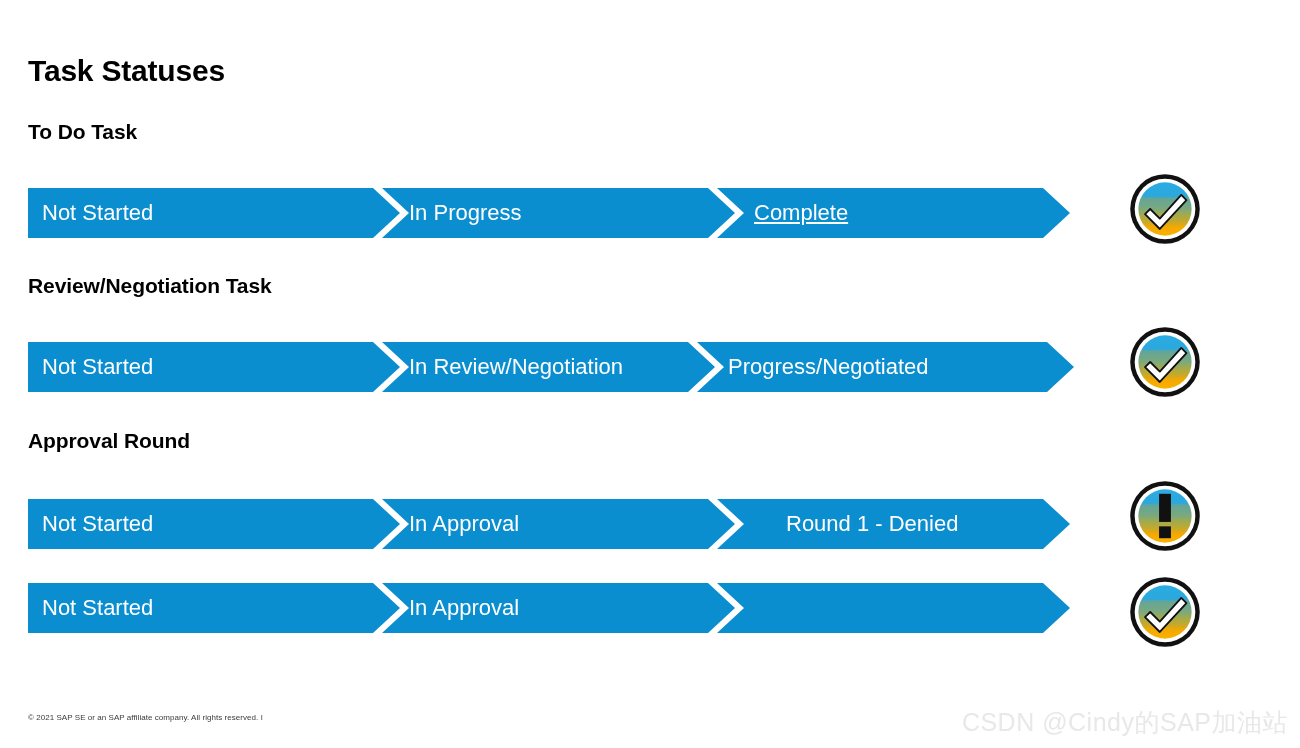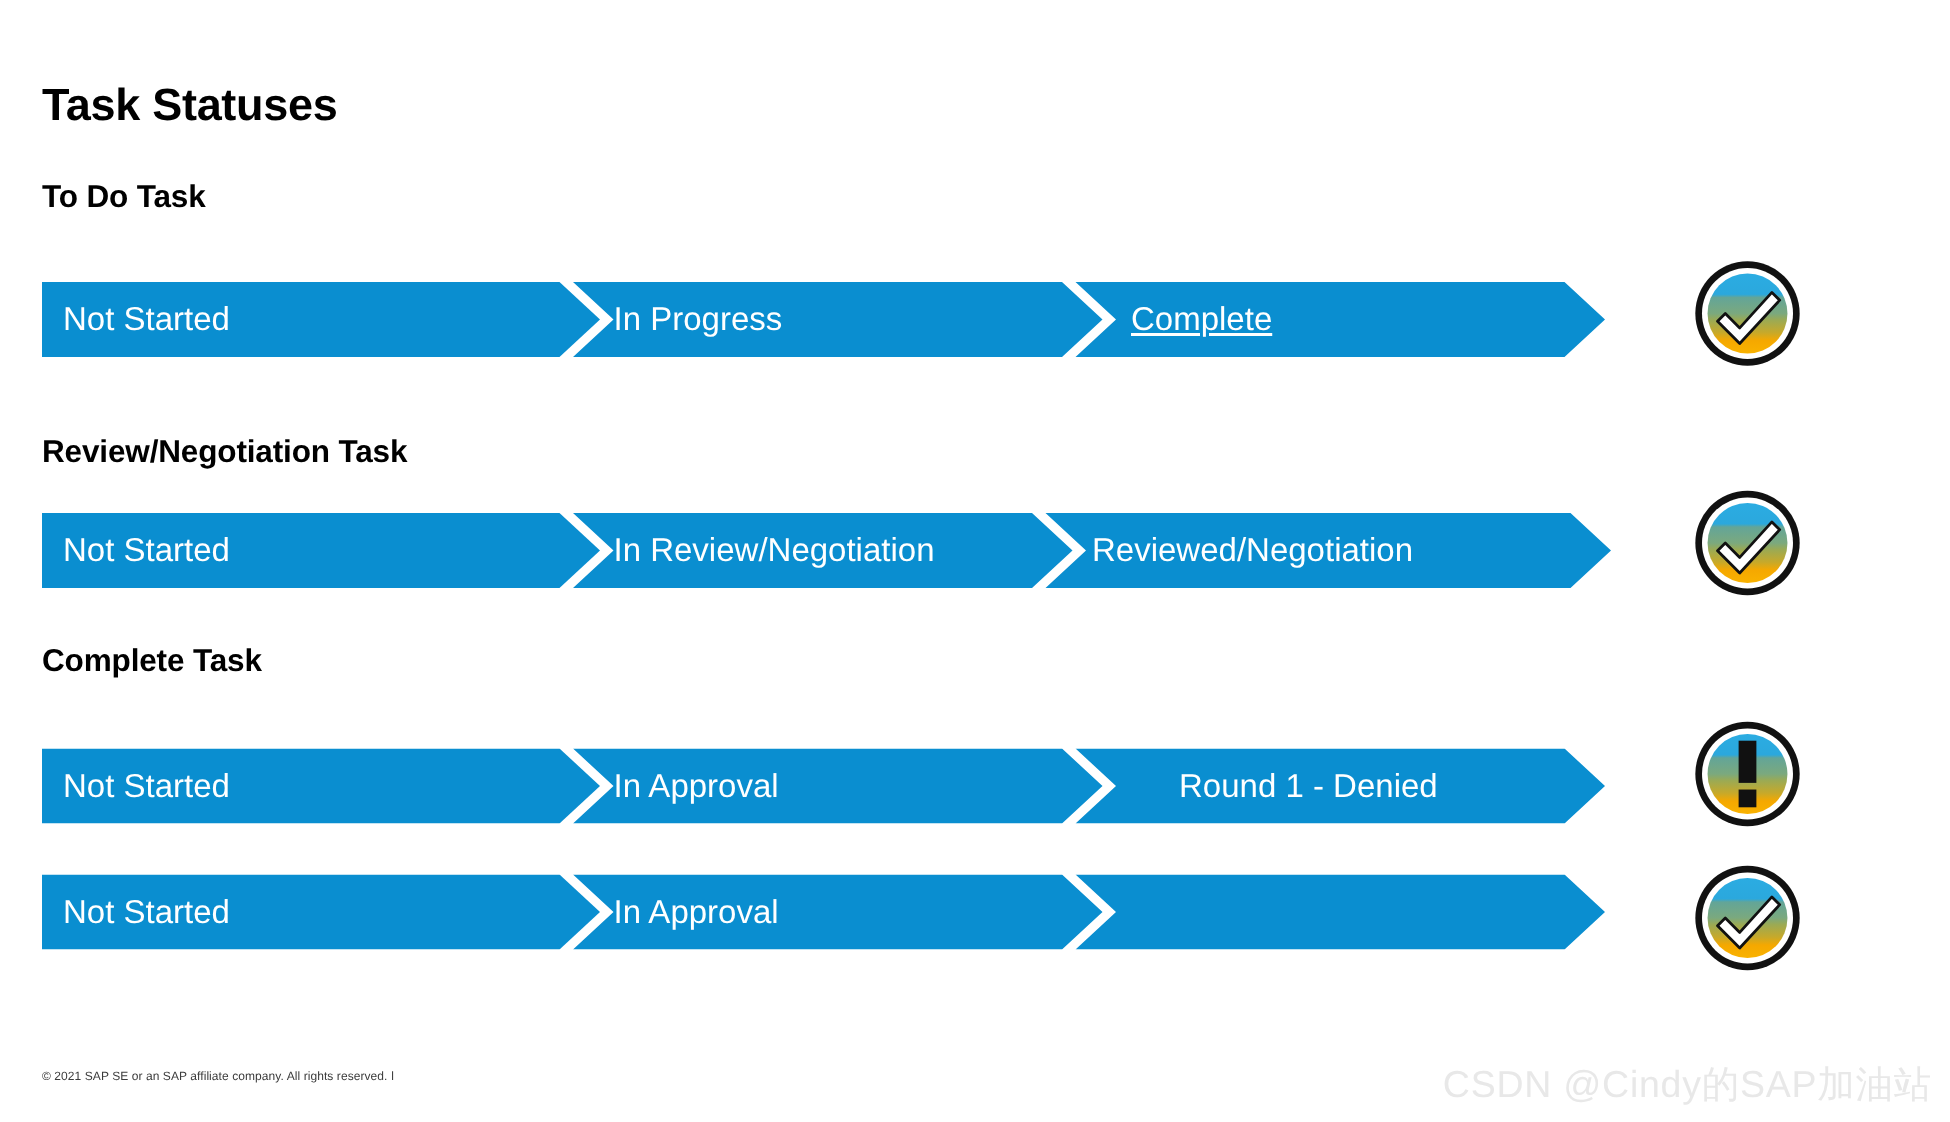--- a/index.html
+++ b/index.html
@@ -40,21 +40,21 @@
     position: absolute;
     left: 28px;
     font-size: 21px;
     font-weight: bold;
     color: #000000;
     white-space: nowrap;
     letter-spacing: -0.1px;
     text-align: right;
   }
   .section-heading.h1 { top: 120px; }
-  .section-heading.h2 { top: 290px; }
+  .section-heading.h2 { top: 274px; }
   .section-heading.h3 { top: 429px; }
 
   
   .status-row {
     position: absolute;
     left: 28px;
     height: 50px;
   }
   .status-row.r1 { top: 188px; }
   .status-row.r2 { top: 342px; }
@@ -162,21 +162,21 @@
 
   <div class="status-row r2">
     <div class="arrow-bar">
       <svg width="1046" height="50" viewBox="0 0 1046 50" xmlns="http://www.w3.org/2000/svg" aria-hidden="true">
         <path d="M0,0 H345 L372,25 L345,50 H0 Z" fill="#0a8ed0"></path>
         <path d="M354,0 H660 L687,25 L660,50 H354 L381,25 Z" fill="#0a8ed0"></path>
         <path d="M669,0 H1019 L1046,25 L1019,50 H669 L696,25 Z" fill="#0a8ed0"></path>
       </svg>
       <span class="seg-label" style="left:14px;">Not Started</span>
       <span class="seg-label" style="left:381px;">In Review/Negotiation</span>
-      <span class="seg-label" style="left:700px;">Reviewed/Negotiation</span>
+      <span class="seg-label" style="left:700px;">Progress/Negotiated</span>
     </div>
   </div>
 
   <div class="badge b2">
     <svg viewBox="0 0 100 100" xmlns="http://www.w3.org/2000/svg" aria-hidden="true">
       <defs>
         <linearGradient id="gradB" x1="0" y1="0" x2="0" y2="1">
           <stop offset="0%" stop-color="#2bace2"></stop>
           <stop offset="26%" stop-color="#2ba8dd"></stop>
           <stop offset="30%" stop-color="#63a598"></stop>
@@ -187,21 +187,21 @@
           <stop offset="100%" stop-color="#f9b200"></stop>
         </linearGradient>
       </defs>
       <circle cx="50" cy="50" r="47" fill="#111111"></circle>
       <circle cx="50" cy="50" r="41" fill="#ffffff"></circle>
       <circle cx="50" cy="50" r="36" fill="url(#gradB)"></circle>
       <path d="M30,50 L43,63 L72,31 L79,38 L43,77 L23,57 Z" fill="#ffffff" stroke="#111111" stroke-width="2.5" stroke-linejoin="round"></path>
     </svg>
   </div>
 
-  <div class="section-heading h3">Complete Task</div>
+  <div class="section-heading h3">Approval Round</div>
 
   <div class="status-row r3">
     <div class="arrow-bar">
       <svg width="1042" height="50" viewBox="0 0 1042 50" xmlns="http://www.w3.org/2000/svg" aria-hidden="true">
         <path d="M0,0 H345 L372,25 L345,50 H0 Z" fill="#0a8ed0"></path>
         <path d="M354,0 H680 L707,25 L680,50 H354 L381,25 Z" fill="#0a8ed0"></path>
         <path d="M689,0 H1015 L1042,25 L1015,50 H689 L716,25 Z" fill="#0a8ed0"></path>
       </svg>
       <span class="seg-label" style="left:14px;">Not Started</span>
       <span class="seg-label" style="left:381px;">In Approval</span>

